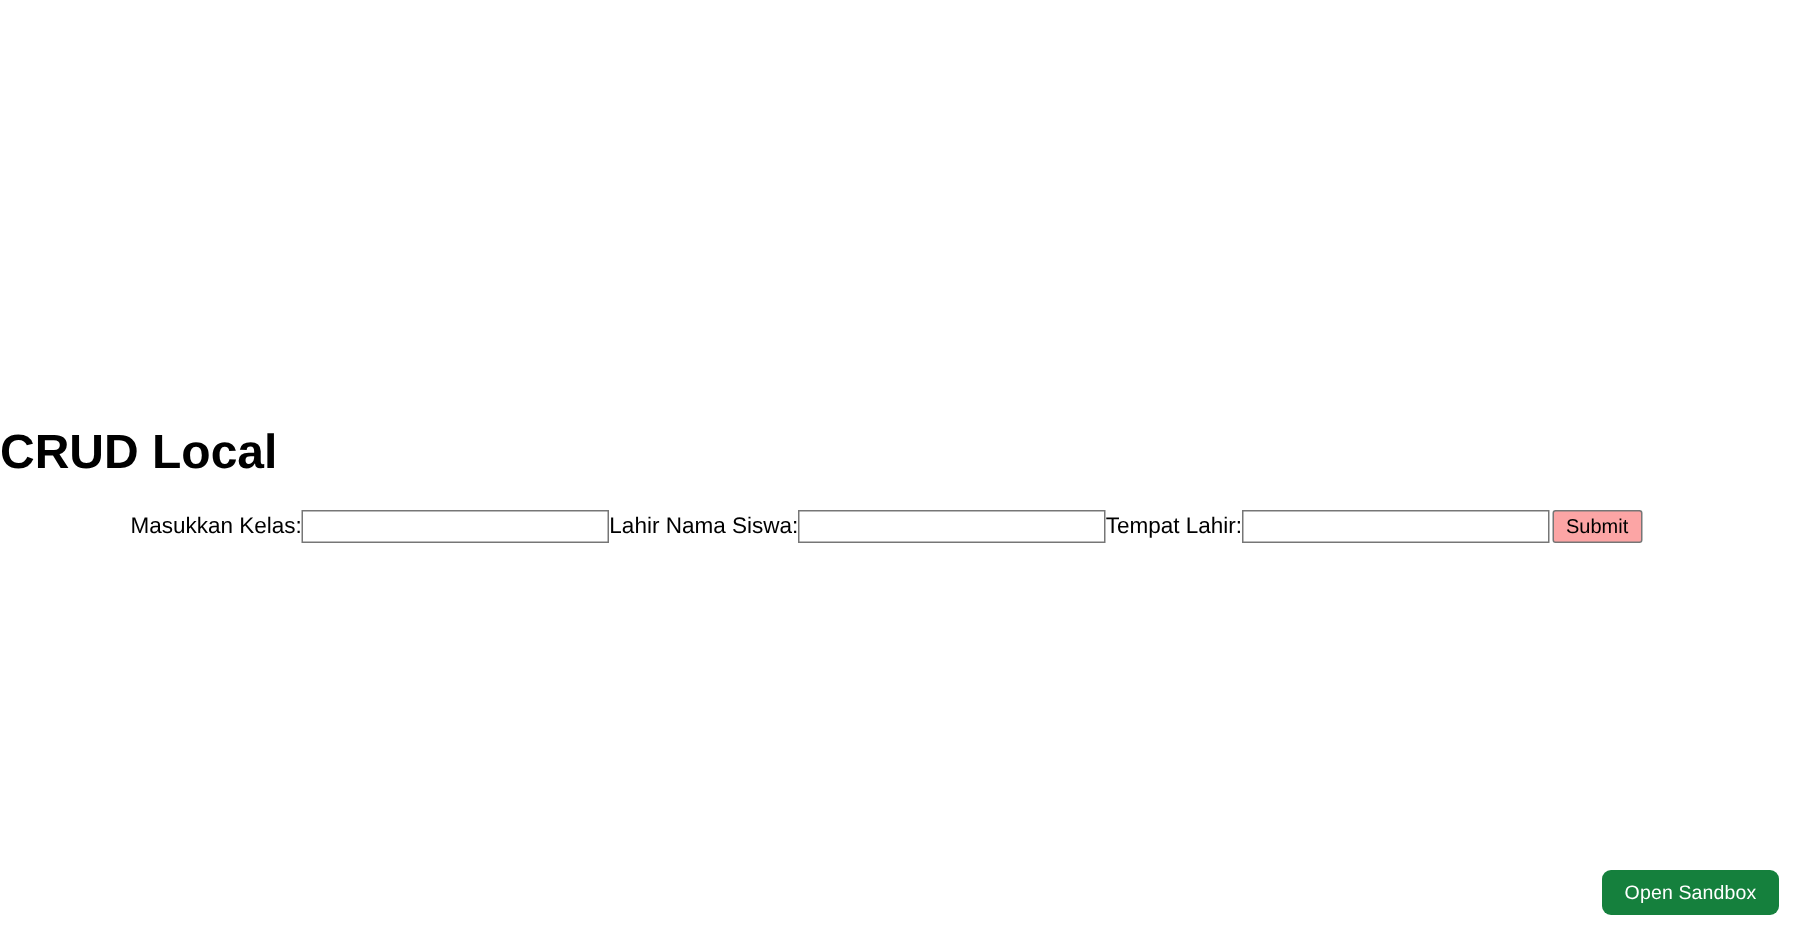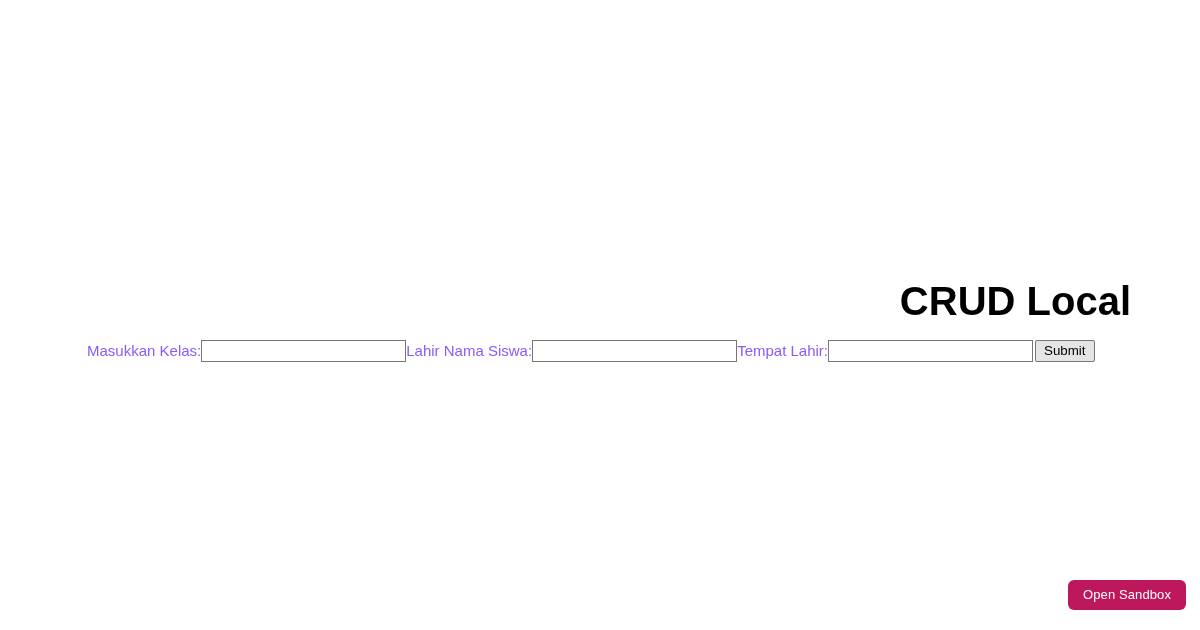--- a/index.html
+++ b/index.html
@@ -28,22 +28,22 @@
     padding: 8px;
   }
 
   
   .page-title {
     position: absolute;
     left: 0;
     top: 282px;
     width: 1131px;
     margin: 0;
-    text-align: right;
-    font-size: 40px;
+    text-align: left;
+    font-size: 32px;
     line-height: 38px;
     font-weight: bold;
     font-family: "Liberation Sans", sans-serif;
     color: #000000;
     letter-spacing: 0px;
   }
 
   
   .crud-form {
     position: absolute;
@@ -52,21 +52,21 @@
     width: 1030px;
     white-space: nowrap;
     font-size: 0;
   }
 
   .field-label {
     display: inline-block;
     font-size: 15px;
     line-height: 22px;
     font-family: "Liberation Sans", sans-serif;
-    color: #8b5cf6;
+    color: #000000;
     vertical-align: middle;
     letter-spacing: 0px;
   }
 
   .text-input {
     display: inline-block;
     vertical-align: middle;
     width: 205px;
     height: 22px;
     box-sizing: border-box;
@@ -83,40 +83,40 @@
 
   .submit-button {
     display: inline-block;
     vertical-align: middle;
     margin-left: 2px;
     height: 22px;
     box-sizing: border-box;
     padding: 1px 8px;
     border: 1px solid #767676;
     border-radius: 2px;
-    background: #e5e5e5;
+    background: #fca5a5;
     font-size: 13.33px;
     line-height: 18px;
     font-family: "Liberation Sans", sans-serif;
     color: #000000;
     cursor: pointer;
   }
 
   
   .sandbox-badge {
     position: absolute;
     right: 14px;
     bottom: 20px;
     display: inline-flex;
     align-items: center;
     justify-content: center;
     height: 30px;
     padding: 0 15px;
     box-sizing: border-box;
-    background: #be185d;
+    background: #15803d;
     color: #ffffff;
     border: none;
     border-radius: 6px;
     font-size: 13px;
     line-height: 30px;
     font-weight: 500;
     font-family: "Liberation Sans", sans-serif;
     letter-spacing: 0.1px;
     cursor: pointer;
     white-space: nowrap;

